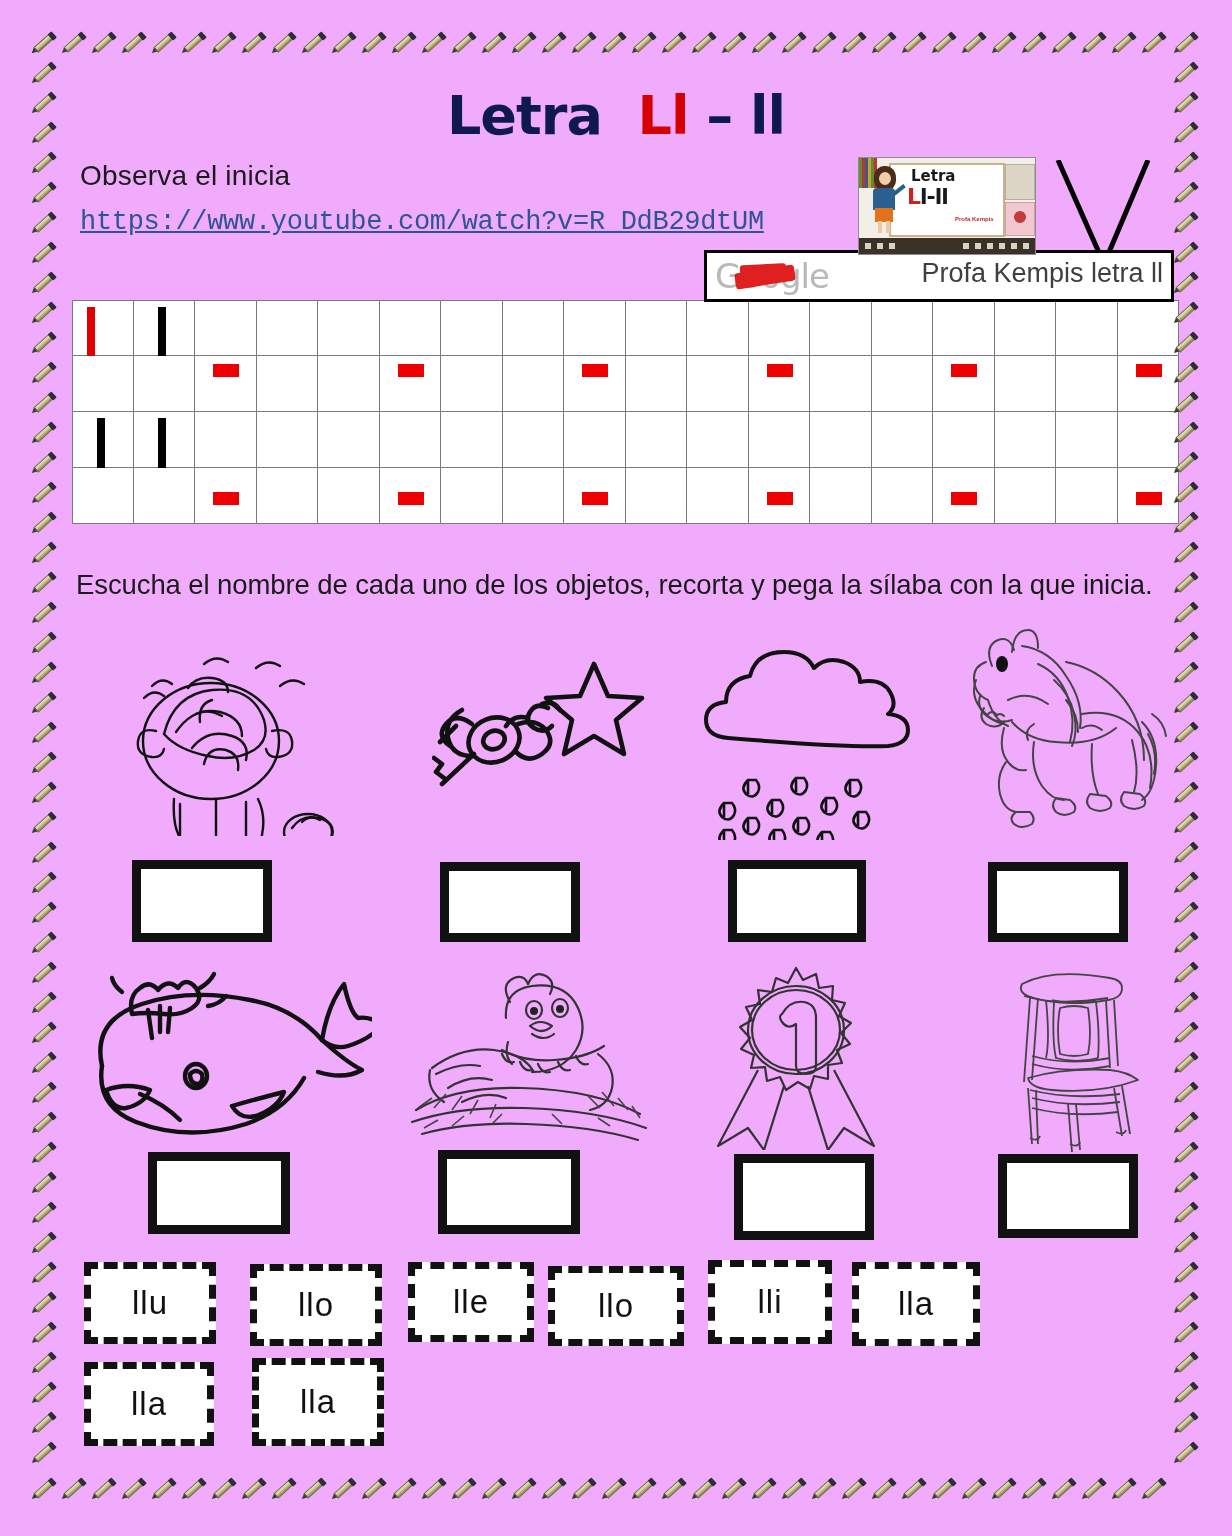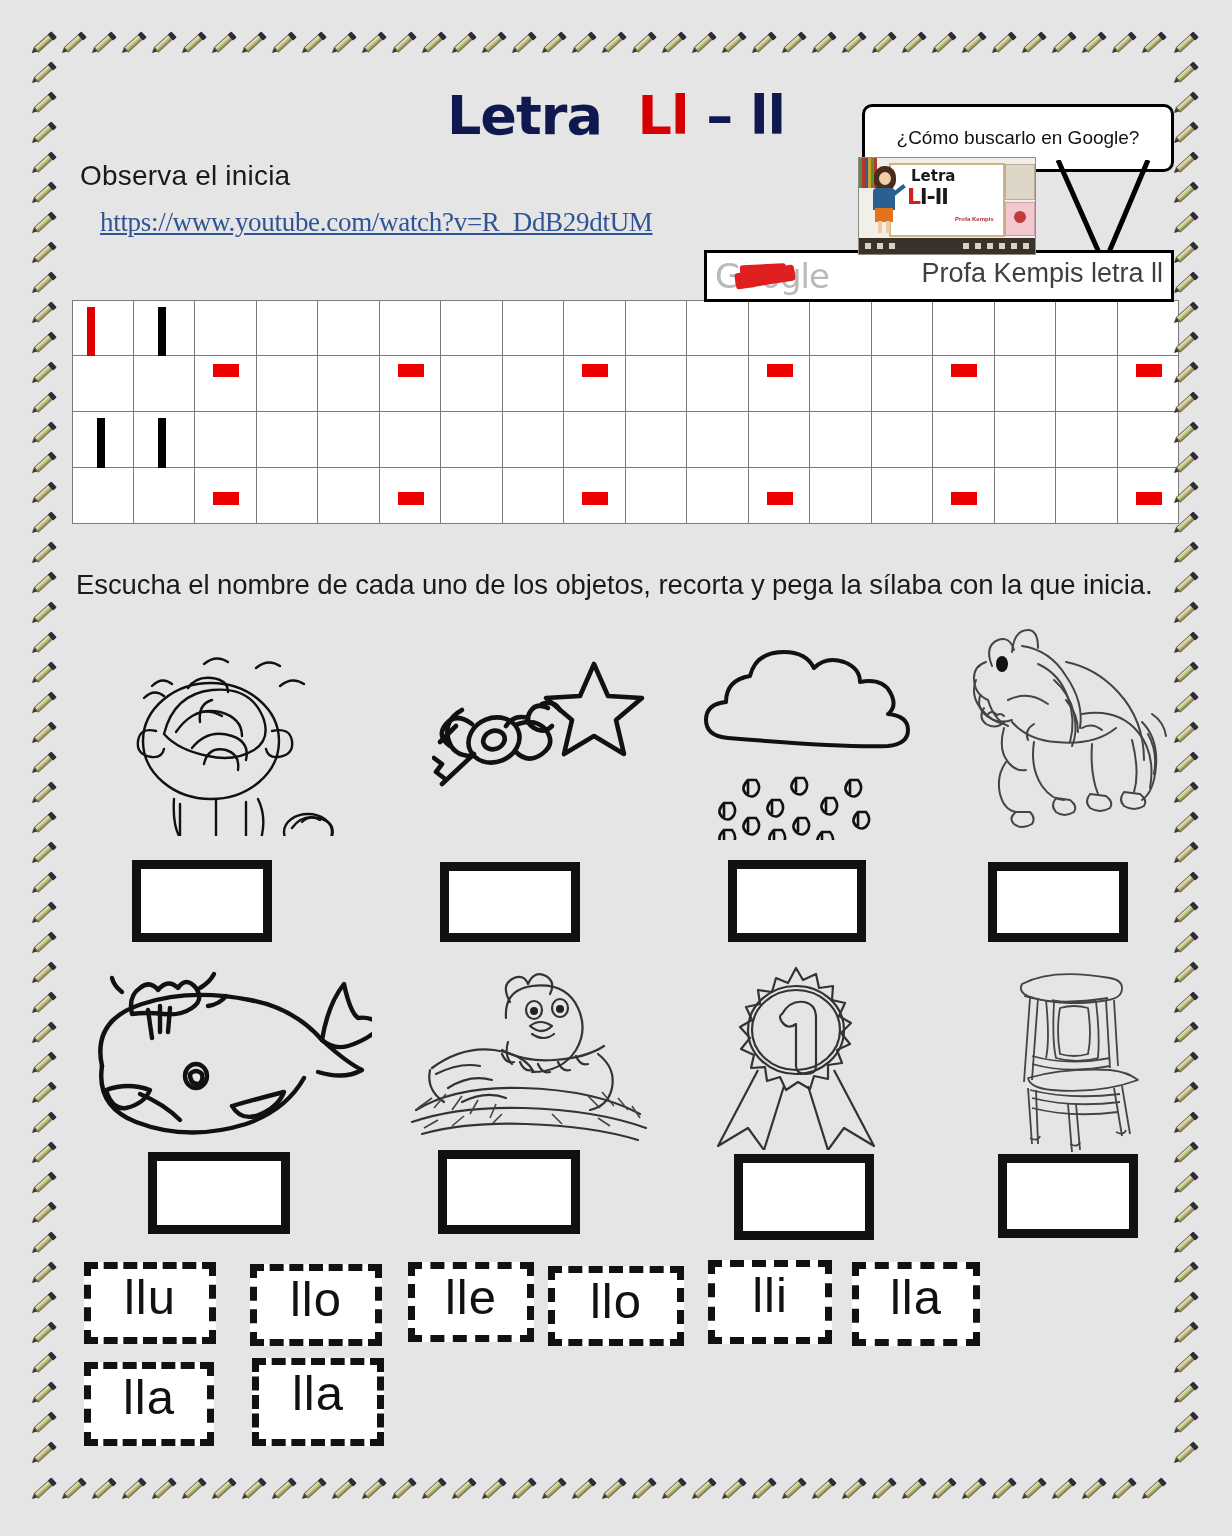--- a/index.html
+++ b/index.html
@@ -7,21 +7,21 @@
     padding: 0;
     background: #ffffff;
   }
   body {
     font-family: "Liberation Sans", sans-serif;
   }
   #page {
     position: relative;
     width: 1232px;
     height: 1536px;
-    background: #e5e5e5;
+    background: #f0abfc;
     overflow: hidden;
   }
 
   
   .border-strip {
     position: absolute;
     display: flex;
     overflow: hidden;
     z-index: 5;
   }
@@ -87,24 +87,23 @@
     font-family: "Liberation Sans", sans-serif;
     letter-spacing: 0.2px;
     z-index: 3;
   }
   #videourl {
     position: absolute;
     left: 80px; top: 207px;
     font-size: 27px;
     color: #2f5496;
     text-decoration: underline;
-    font-family: Liberation Serif, serif;
+    font-family: Liberation Mono, monospace;
     letter-spacing: -0.3px;
     z-index: 3;
-    margin-left: 20px;
   }
 
   
   #callout {
     position: absolute;
     left: 862px; top: 104px;
     width: 306px; height: 62px;
     border: 3px solid #000;
     border-radius: 10px;
     background: #fff;
@@ -278,23 +277,24 @@
     z-index: 3;
   }
 
   
   .tile {
     position: absolute;
     box-sizing: border-box;
     border: 7px dashed #111;
     background: #fff;
     display: flex;
+    align-items: center;
     justify-content: center;
     font-family: "Liberation Sans", sans-serif;
-    font-size: 49px;
+    font-size: 33px;
     color: #111;
     letter-spacing: 1px;
     z-index: 3;
   }
 
   svg { display:block; }
 </style>
 </head>
 <body>
 
@@ -1172,23 +1172,20 @@
   <div id="title">
     <span>Letra</span>
     <span>&nbsp;</span><span class="red">Ll</span>
     <span class="dash">–</span>
     <span>ll</span>
   </div>
 
   <div id="observa">Observa el inicia</div>
   <a id="videourl" href="#">https://www.youtube.com/watch?v=R_DdB29dtUM</a>
 
-  <div id="callout">
-    <span>¿Cómo buscarlo en Google?</span>
-  </div>
   <svg id="callout-tail" viewBox="0 0 100 110">
     <polyline points="6,0 52,104 96,0" fill="none" stroke="#000" stroke-width="5"></polyline>
   </svg>
 
   <div id="thumb">
     <div class="shelf"></div>
     <div class="board"></div>
     <div class="b-letra">Letra</div>
     <div class="b-ll"><span class="r">L</span><span>l-ll</span></div>
     <div class="b-sig">Profa Kempis</div>

